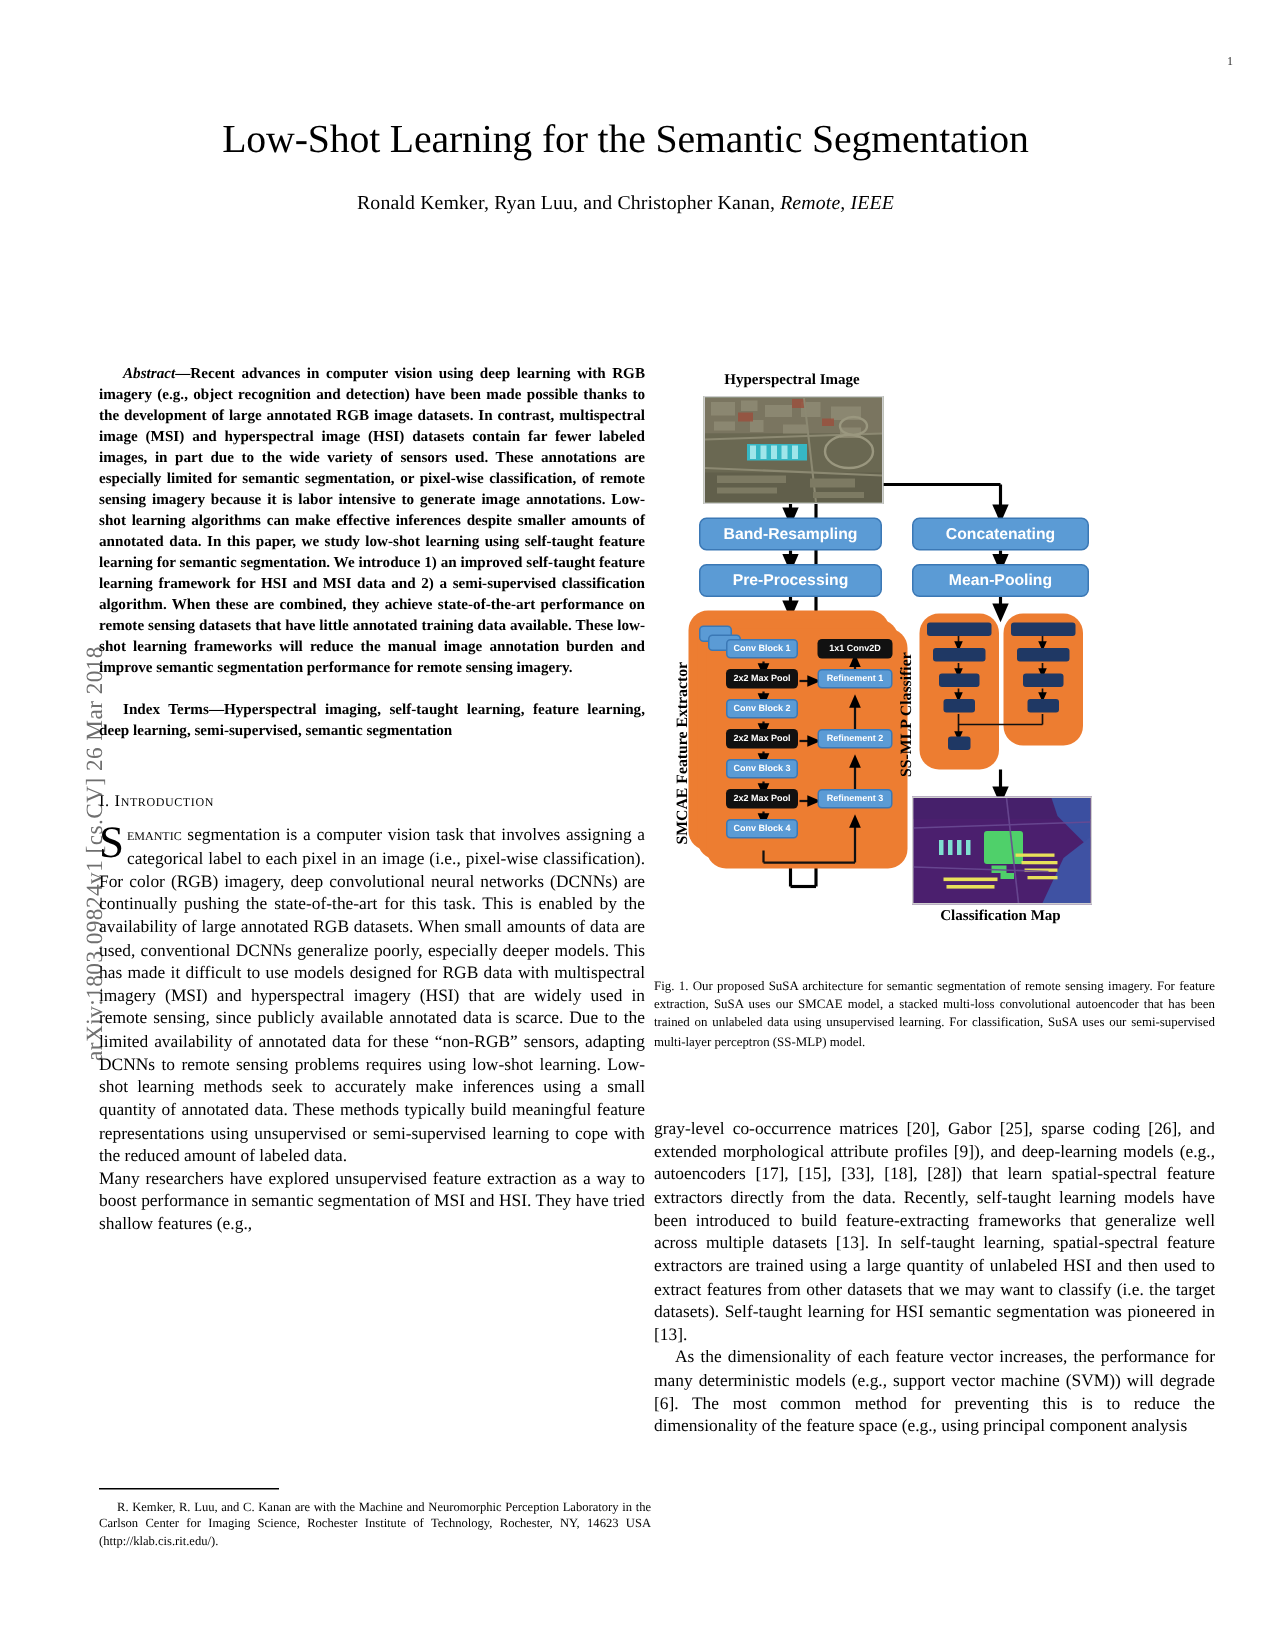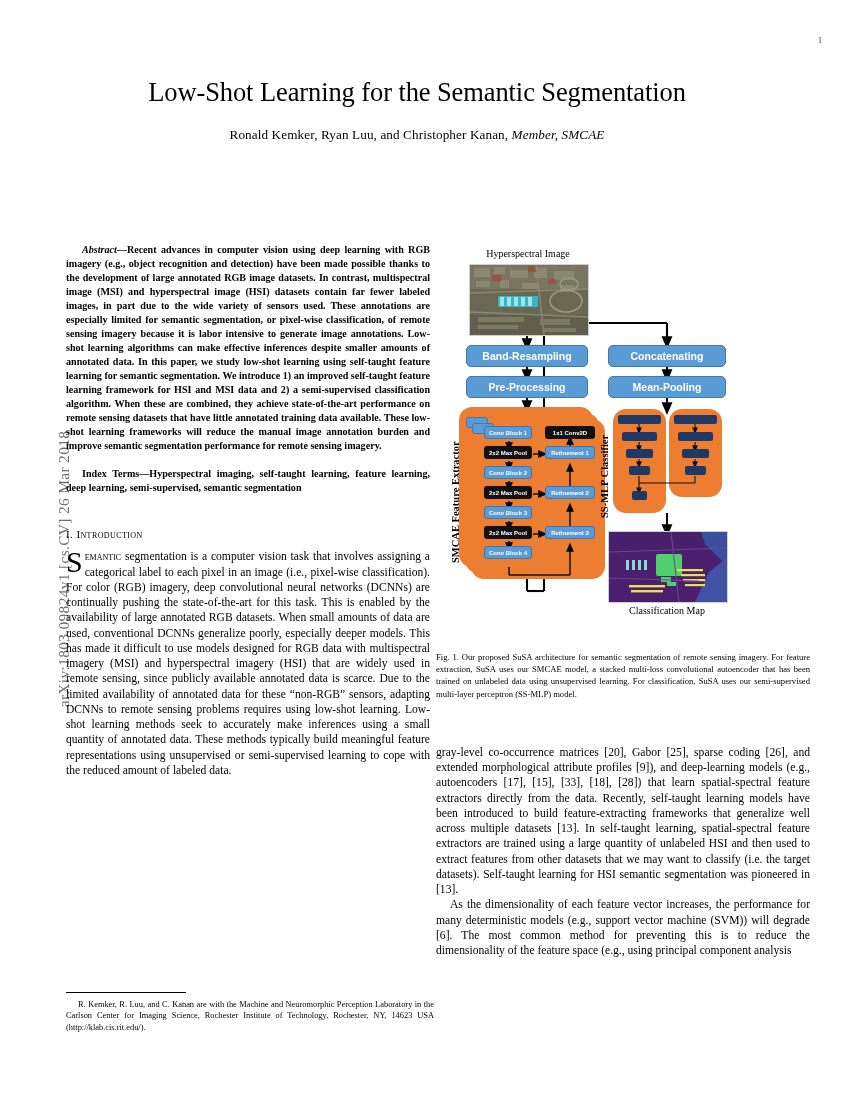--- a/index.html
+++ b/index.html
@@ -171,21 +171,21 @@
     width: 374px;
     font-size: 8.6px;
     line-height: 1.42;
     text-align: justify;
   }
 
   
   .fig-label {
     position: absolute;
     font-family: "Liberation Serif", "DejaVu Serif", serif;
-    font-weight: normal;
+    font-weight: bold;
     font-size: 10px;
     text-align: center;
     white-space: nowrap;
   }
   .blue-box {
     position: absolute;
     background: #5b9bd5;
     border: 1.2px solid #3b78b5;
     border-radius: 5px;
     color: #ffffff;
@@ -254,37 +254,38 @@
   <div class="arxiv-stamp">arXiv:1803.09824v1  [cs.CV]  26 Mar 2018</div>
 
   <div class="page-number">1</div>
 
   <div class="title-block">
     <h1 class="paper-title">
       <span>Low-Shot Learning for the Semantic Segmentation</span><br>
     </h1>
     <div class="authors">
       <span>Ronald Kemker, Ryan Luu, and Christopher Kanan,</span>
-      <i>Member, SMCAE</i>
+      <i>Remote, IEEE</i>
     </div>
   </div>
 
   <div class="col-left">
 
     <p class="abstract"><span class="lead">Abstract</span><span>—</span><span>Recent advances in computer vision using deep learning with RGB imagery (e.g., object recognition and detection) have been made possible thanks to the development of large annotated RGB image datasets. In contrast, multispectral image (MSI) and hyperspectral image (HSI) datasets contain far fewer labeled images, in part due to the wide variety of sensors used. These annotations are especially limited for semantic segmentation, or pixel-wise classification, of remote sensing imagery because it is labor intensive to generate image annotations. Low-shot learning algorithms can make effective inferences despite smaller amounts of annotated data. In this paper, we study low-shot learning using self-taught feature learning for semantic segmentation. We introduce 1) an improved self-taught feature learning framework for HSI and MSI data and 2) a semi-supervised classification algorithm. When these are combined, they achieve state-of-the-art performance on remote sensing datasets that have little annotated training data available. These low-shot learning frameworks will reduce the manual image annotation burden and improve semantic segmentation performance for remote sensing imagery.</span></p>
 
     <p class="index-terms"><span class="lead">Index Terms</span><span>—</span><span>Hyperspectral imaging, self-taught learning, feature learning, deep learning, semi-supervised, semantic segmentation</span></p>
 
     <div class="section-head">
       <span>I.</span>
       <span>Introduction</span>
     </div>
 
     <p class="dropcap-para"><span class="dropcap">S</span><span class="smallcaps-run">emantic</span><span> segmentation is a computer vision task that involves assigning a categorical label to each pixel in an image (i.e., pixel-wise classification). For color (RGB) imagery, deep convolutional neural networks (DCNNs) are continually pushing the state-of-the-art for this task. This is enabled by the availability of large annotated RGB datasets. When small amounts of data are used, conventional DCNNs generalize poorly, especially deeper models. This has made it difficult to use models designed for RGB data with multispectral imagery (MSI) and hyperspectral imagery (HSI) that are widely used in remote sensing, since publicly available annotated data is scarce. Due to the limited availability of annotated data for these “non-RGB” sensors, adapting DCNNs to remote sensing problems requires using low-shot learning. Low-shot learning methods seek to accurately make inferences using a small quantity of annotated data. These methods typically build meaningful feature representations using unsupervised or semi-supervised learning to cope with the reduced amount of labeled data.</span></p>
 
+    <p class="body-text">Many researchers have explored unsupervised feature extraction as a way to boost performance in semantic segmentation of MSI and HSI. They have tried shallow features (e.g.,</p>
   </div>
 
   <div class="footnote-rule"></div>
   <div class="footnote">R. Kemker, R. Luu, and C. Kanan are with the Machine and Neuromorphic Perception Laboratory in the Carlson Center for Imaging Science, Rochester Institute of Technology, Rochester, NY, 14623 USA (http://klab.cis.rit.edu/).</div>
 
   <div class="figure">
 
     <svg class="fig-lines" viewBox="0 0 374 400">
       <defs>
         <marker id="ah" markerWidth="7" markerHeight="7" refX="3.2" refY="3" orient="auto">

